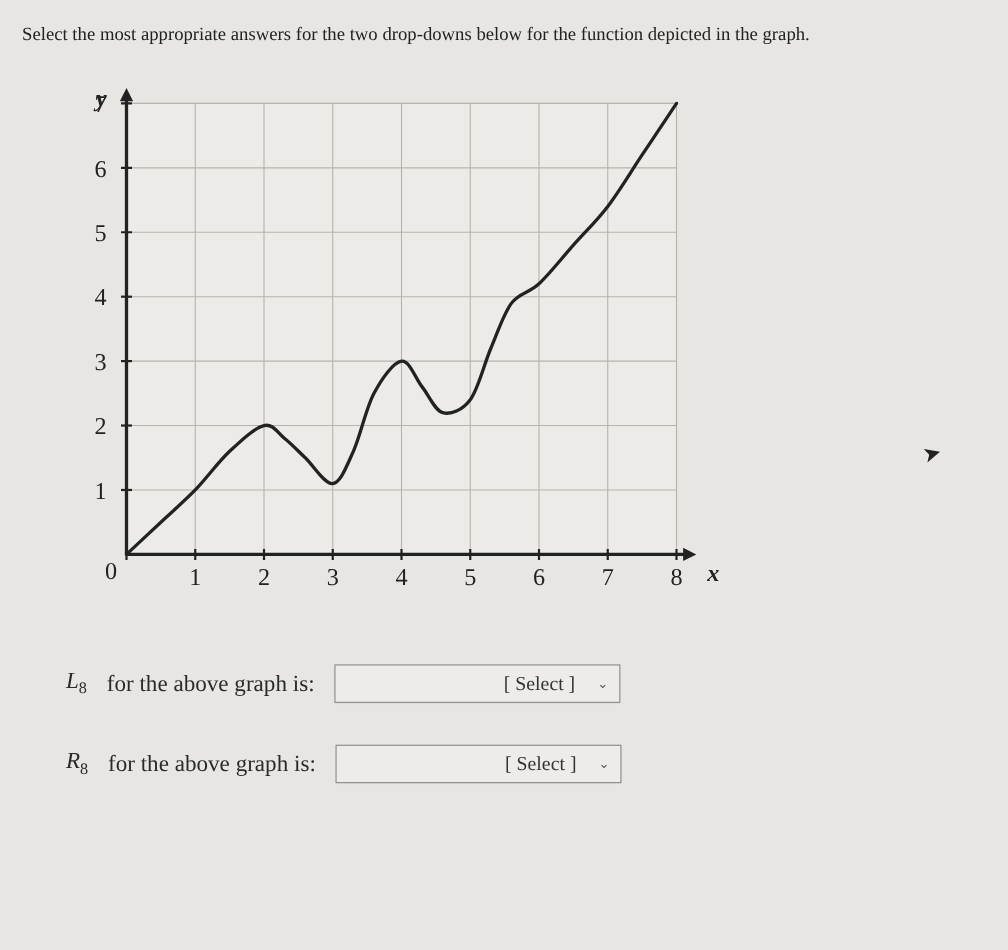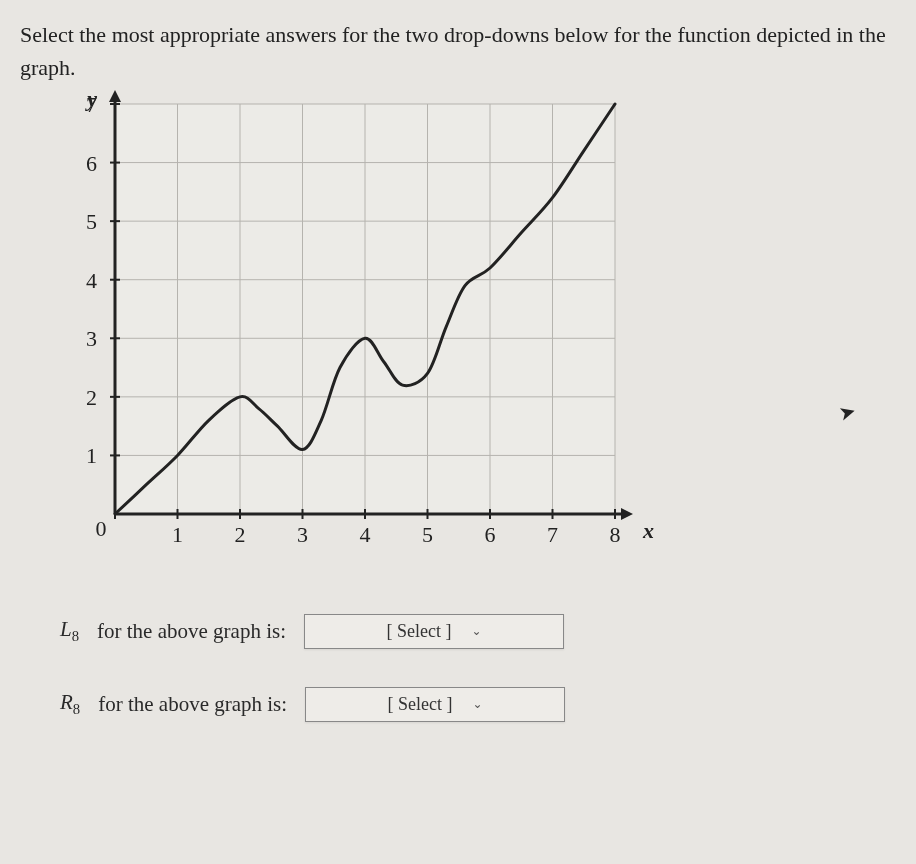--- a/index.html
+++ b/index.html
@@ -6,22 +6,23 @@
     body {
       font-family: Georgia, 'Times New Roman', serif;
       background: #e8e6e2;
       width: 916px;
       height: 864px;
       padding: 18px 20px;
       color: #2a2a2a;
       position: relative;
     }
     .question-text {
-      font-size: 22px;
+      font-size: 17px;
       line-height: 1.5;
+      margin-bottom: 30px;
       color: #222;
     }
     .chart-container {
       position: relative;
       width: 600px;
       height: 480px;
       margin-left: 40px;
       margin-bottom: 50px;
     }
     .chart-svg {
@@ -43,21 +44,21 @@
       font-size: 0.7em;
       vertical-align: sub;
       font-style: normal;
     }
     .answer-text {
       font-style: normal;
     }
     .select-box {
       display: inline-flex;
       align-items: center;
-      justify-content: center;
+      justify-content: flex-end;
       border: 1px solid #888;
       background: #eeece8;
       padding: 6px 10px;
       min-width: 260px;
       font-size: 18px;
       font-family: Georgia, serif;
       cursor: pointer;
       box-shadow: 0 1px 2px rgba(0,0,0,0.08);
     }
     .select-placeholder {

